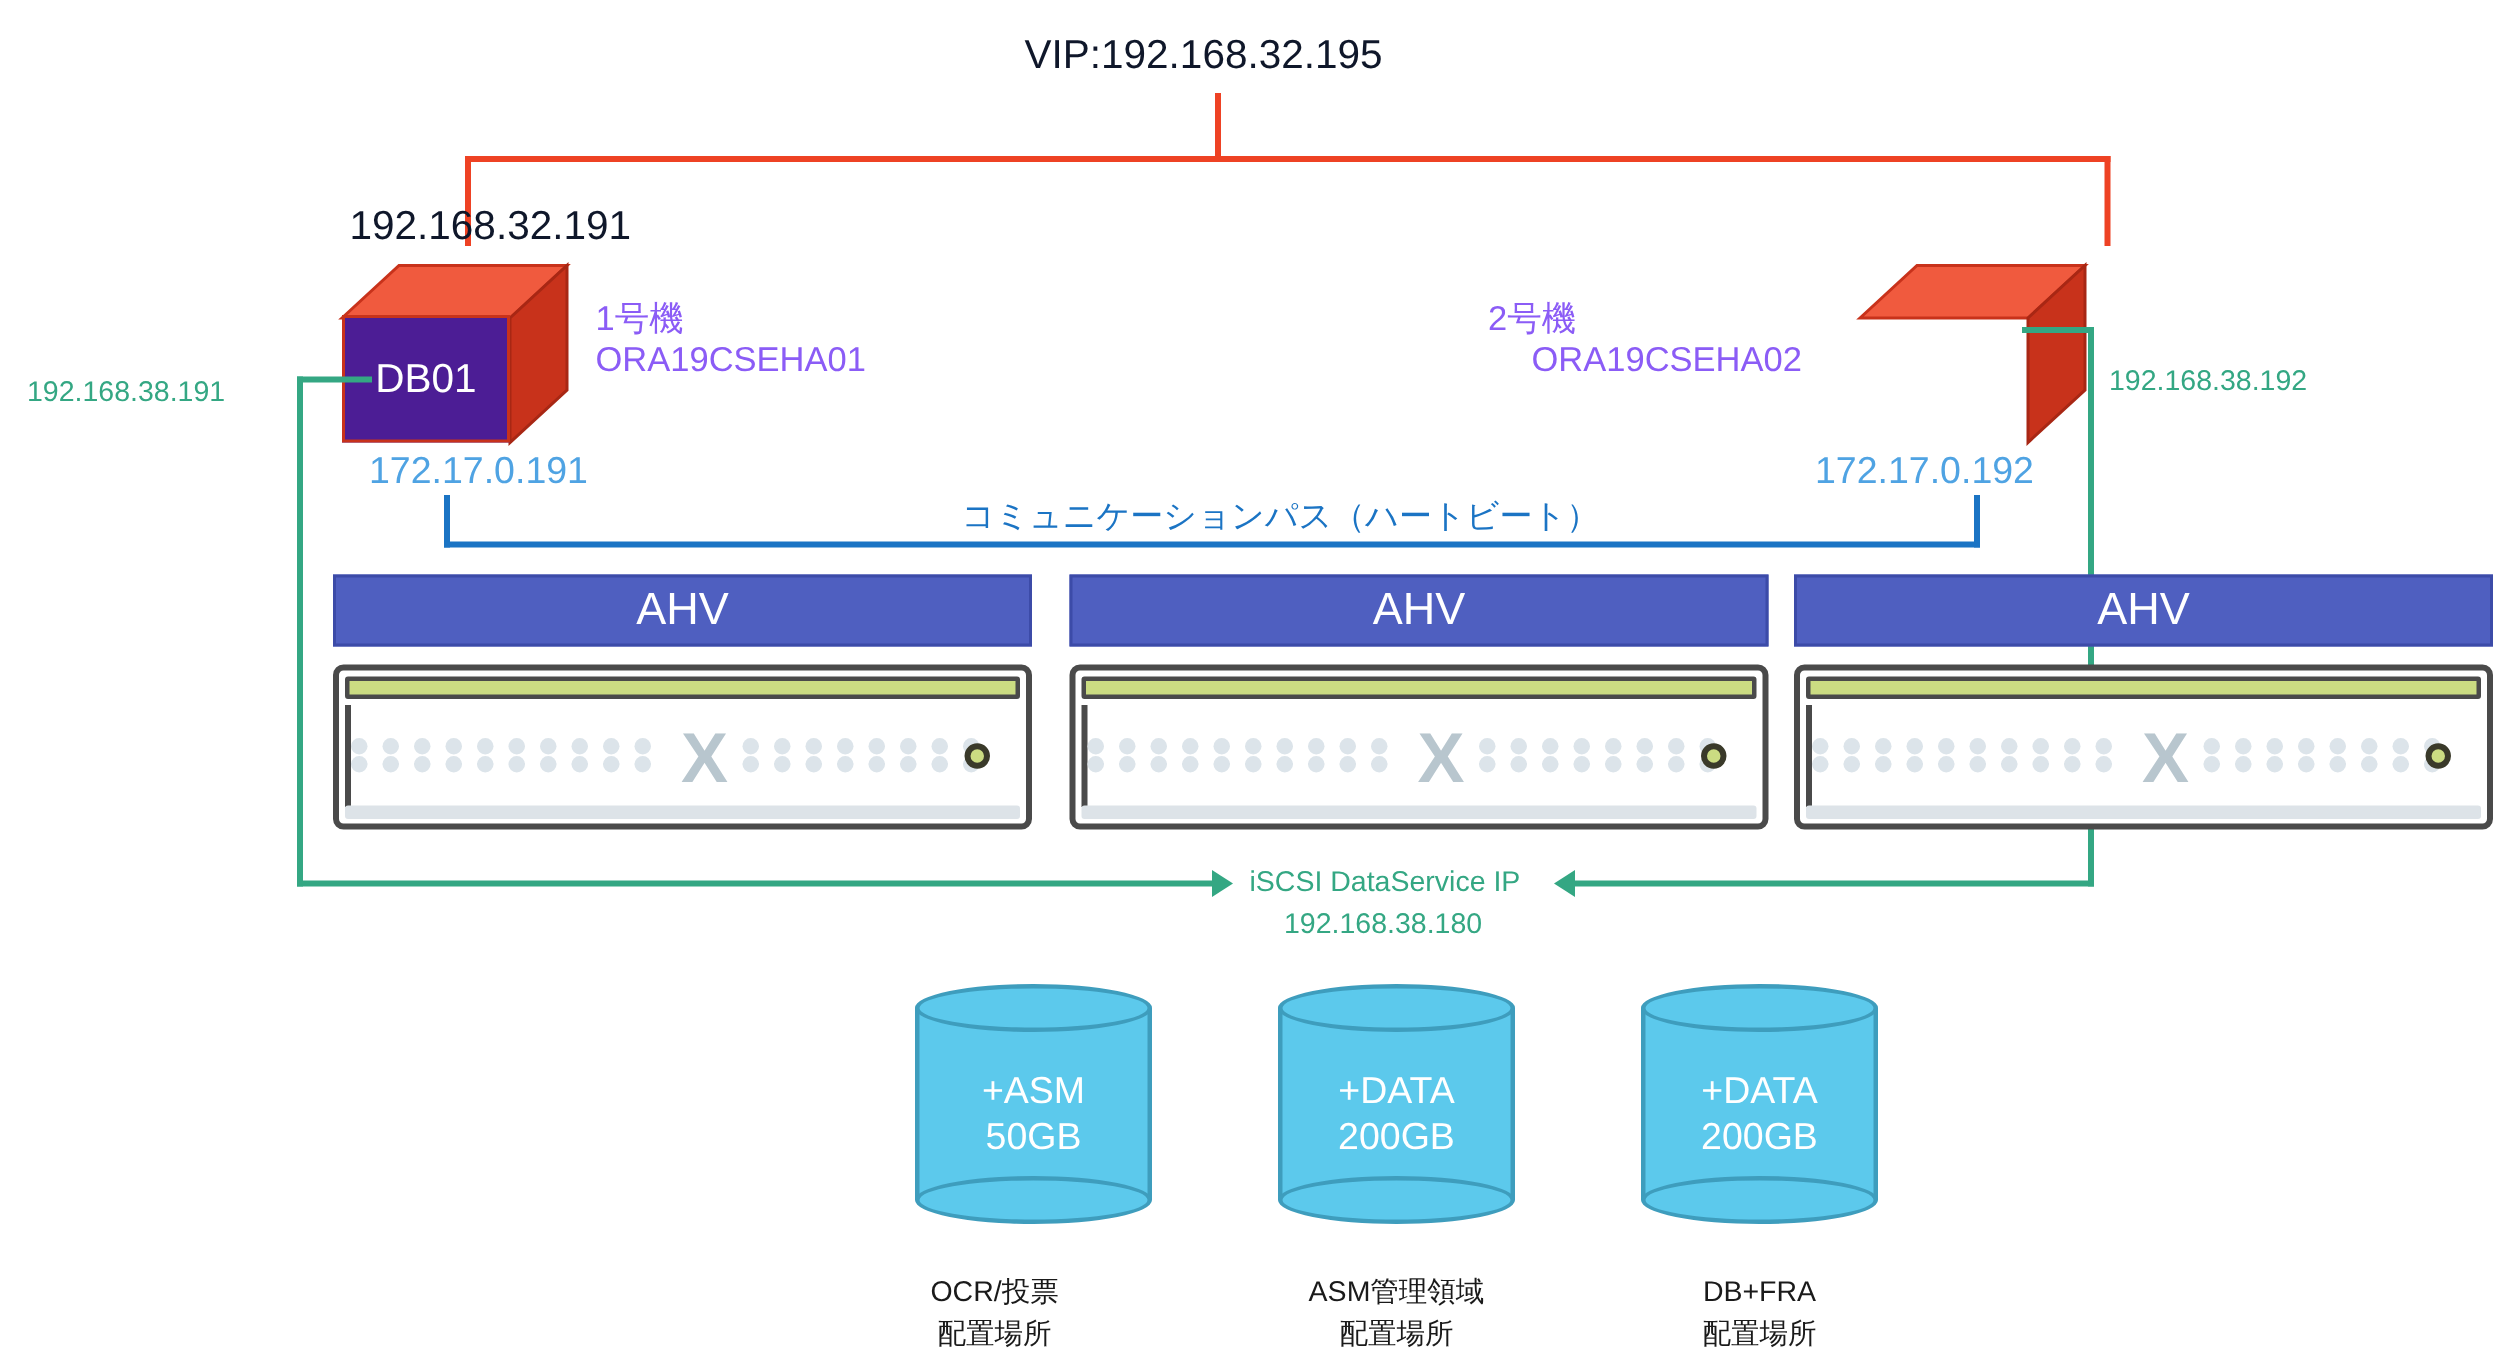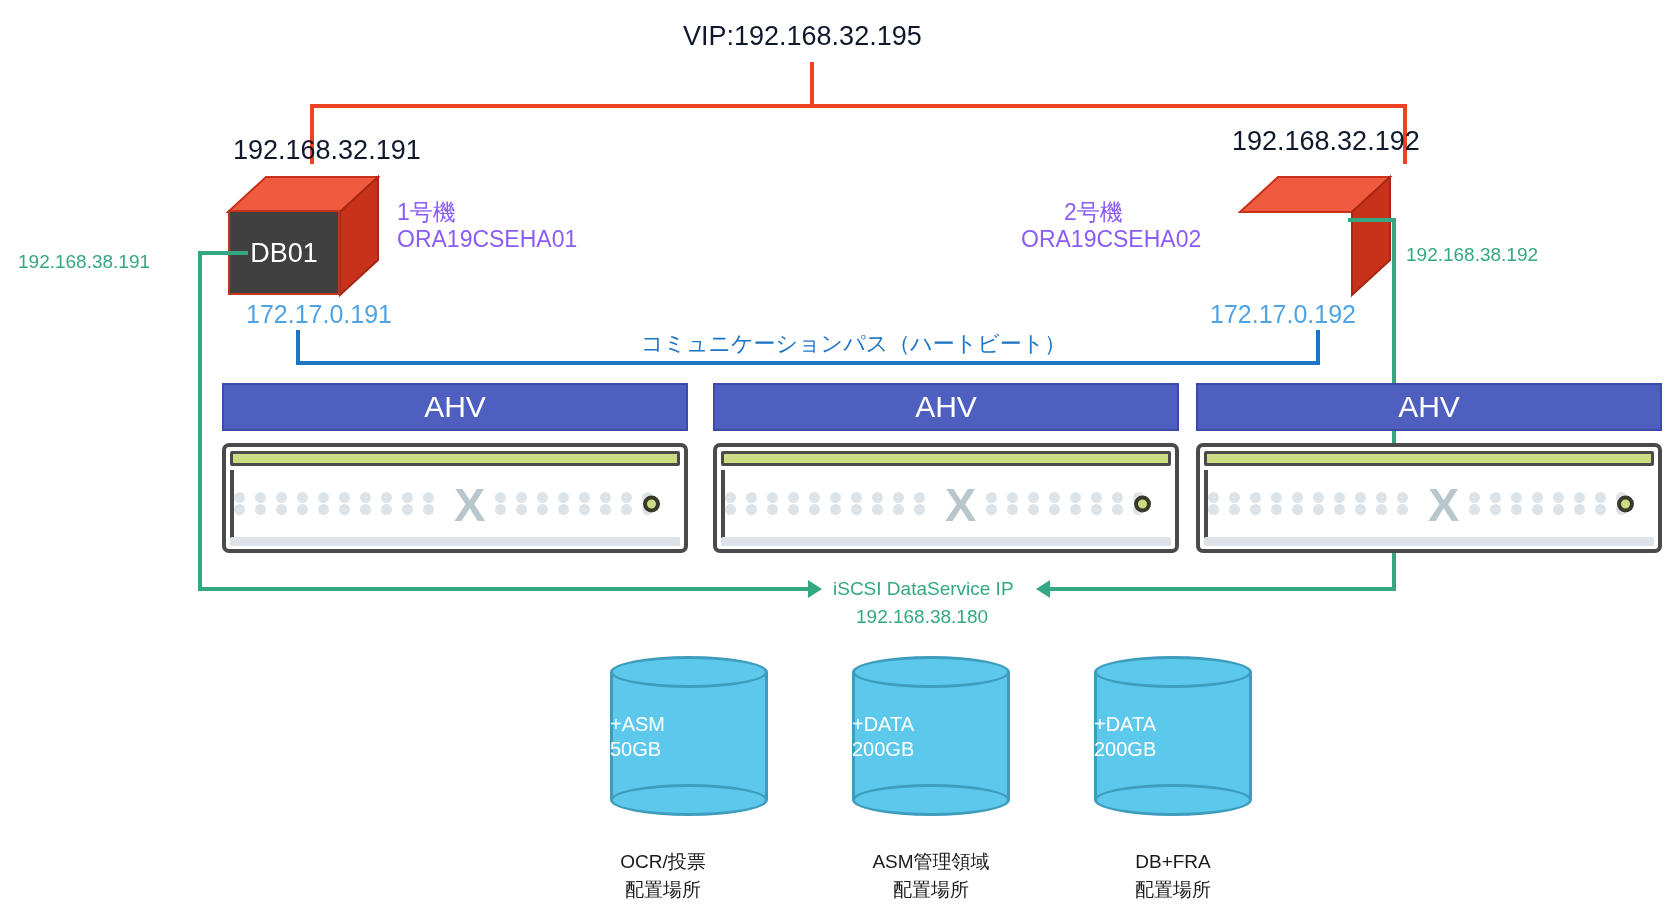--- a/index.html
+++ b/index.html
@@ -47,21 +47,21 @@
   .arrow-left {
     border-top: 9px solid transparent;
     border-bottom: 9px solid transparent;
     border-right: 14px solid #34A783;
   }
 
   
   .cube { position: absolute; width: 150px; height: 120px; }
   .cube .face-front {
     position: absolute; left: 0; top: 35px; width: 112px; height: 85px;
-    background: #404040; border: 2px solid #C8321B; box-sizing: border-box;
+    background: #4c1d95; border: 2px solid #C8321B; box-sizing: border-box;
   }
   .cube .face-front span {
     position: absolute; left: 0; right: 0; top: 50%;
     transform: translateY(-50%);
     text-align: center; color: #ffffff; font-size: 27px;
   }
   .cube svg { position: absolute; left: 0; top: 0; overflow: visible; }
 
   
   .ahv {
@@ -129,21 +129,21 @@
     background: #5CC9EC; border: 3px solid #3E9DBD;
     border-radius: 50%; box-sizing: border-box;
   }
   .cyl .top {
     position: absolute; left: 0; top: 0; width: 100%; height: 32px;
     background: #5CC9EC; border: 3px solid #3E9DBD;
     border-radius: 50%; box-sizing: border-box;
   }
   .cyl .cyl-text {
     position: absolute; left: 0; right: 0; top: 56px;
-    color: #ffffff; font-size: 20px; line-height: 1.25;
+    text-align: center; color: #ffffff; font-size: 25px; line-height: 1.25;
   }
 </style>
 </head>
 <body>
 
 <div id="canvas">
 
   <div class="txt red-ip" style="left:683px; top:20px;">VIP:192.168.32.195</div>
 
   <div class="line v-red" style="left:810px; top:62px; height:44px;"></div>
@@ -163,30 +163,29 @@
     </div>
   </div>
 
   <div class="txt blk-lbl" style="left:397px; top:198px;">1号機</div>
   <div class="txt blk-lbl" style="left:397px; top:225px;">ORA19CSEHA01</div>
 
   <div class="txt blue-ip" style="left:246px; top:299px;text-align:center;">172.17.0.191</div>
 
   <div class="txt green-ip" style="left:18px; top:250px;">192.168.38.191</div>
 
-  <div class="txt red-ip" style="left:1232px; top:125px;">192.168.32.192</div>
 
   <div class="cube" style="left:1240px; top:175px;">
     <svg width="150" height="120" viewBox="0 0 150 120">
       <polygon points="0,37 38,2 150,2 112,37" fill="#F05A3E" stroke="#C8321B" stroke-width="2"></polygon>
       <polygon points="112,37 150,2 150,85 112,120" fill="#C8321B" stroke="#A82714" stroke-width="2"></polygon>
     </svg>
   </div>
 
-  <div class="txt blk-lbl" style="left:1064px; top:198px;">2号機</div>
+  <div class="txt blk-lbl" style="left:992px; top:198px;">2号機</div>
   <div class="txt blk-lbl" style="left:1021px; top:225px;">ORA19CSEHA02</div>
 
   <div class="txt blue-ip" style="left:1210px; top:299px;">172.17.0.192</div>
 
   <div class="txt green-ip" style="left:1406px; top:243px;">192.168.38.192</div>
 
   <div class="txt blue-lbl" style="left:641px; top:330px;">コミュニケーションパス（ハートビート）</div>
   <div class="line v-blue" style="left:296px; top:330px; height:35px;"></div>
   <div class="line h-blue" style="left:296px; top:361px; width:1024px;"></div>
   <div class="line v-blue" style="left:1316px; top:330px; height:35px;"></div>

